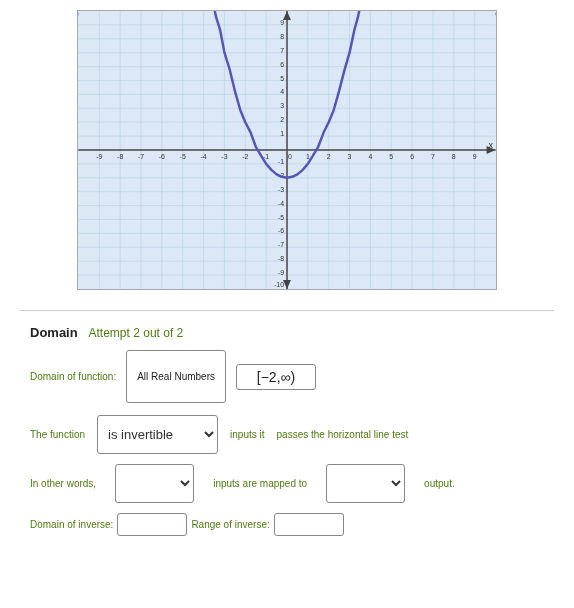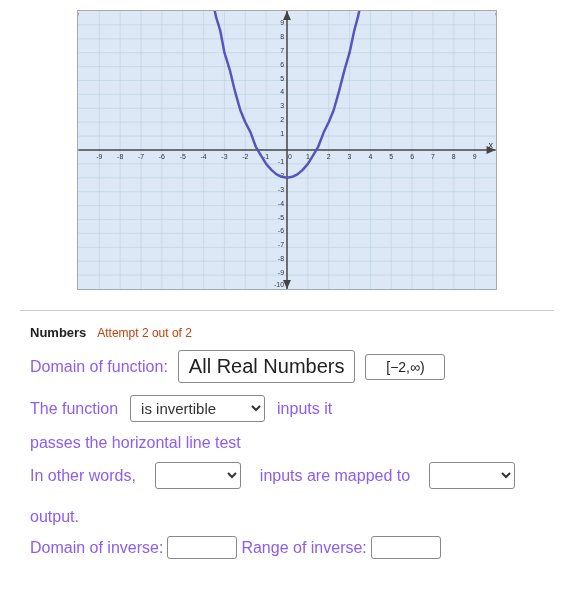--- a/index.html
+++ b/index.html
@@ -48,41 +48,41 @@
     .answer-label {
       font-size: 13px;
       font-weight: bold;
       color: #222;
       margin-bottom: 10px;
     }
 
     .attempt-label {
       font-size: 12px;
       font-weight: normal;
-      color: #c2410c;
+      color: #4d7c0f;
     }
 
     .domain-range-row {
       display: flex;
       align-items: center;
       gap: 10px;
       margin-bottom: 12px;
       flex-wrap: wrap;
     }
 
     .label-text {
-      font-size: 16px;
-      color: #8b5cf6;
+      font-size: 10px;
+      color: #4d7c0f;
     }
 
     .answer-box {
       border: 1px solid #888;
       border-radius: 3px;
-      padding: 4px 10px;
-      font-size: 20px;
+      padding: 20px 10px;
+      font-size: 10px;
       background: #fff;
       color: #222;
       min-width: 80px;
       text-align: center;
     }
 
     .answer-box-bracket {
       font-size: 14px;
       border: 1px solid #888;
       border-radius: 3px;
@@ -112,22 +112,22 @@
     .domain-inverse-row {
       display: flex;
       align-items: center;
       gap: 4px;
       flex-wrap: wrap;
     }
 
     select.dropdown {
       border: 1px solid #888;
       border-radius: 3px;
-      padding: 3px 6px;
-      font-size: 15px;
+      padding: 10px 6px;
+      font-size: 13px;
       background: #fff;
       color: #333;
       cursor: pointer;
       -webkit-appearance: auto;
     }
 
     input.small-input {
       border: 1px solid #888;
       border-radius: 3px;
       padding: 3px 6px;
@@ -414,21 +414,21 @@
           281.4,6.2
           283.5,-3.5
         "></polyline>
     </svg>
   </div>
 
   <hr class="divider">
 
   <div class="answer-section">
     <div class="answer-label">
-      <span>Numbers</span>
+      <span>Domain</span>
       &nbsp;
       <span class="attempt-label">Attempt 2 out of 2</span>
     </div>
 
     <div class="domain-range-row">
       <span class="label-text">Domain of function:</span>
       <span class="answer-box">All Real Numbers</span>
       <span class="answer-box-bracket">[−2,∞)</span>
     </div>
 

